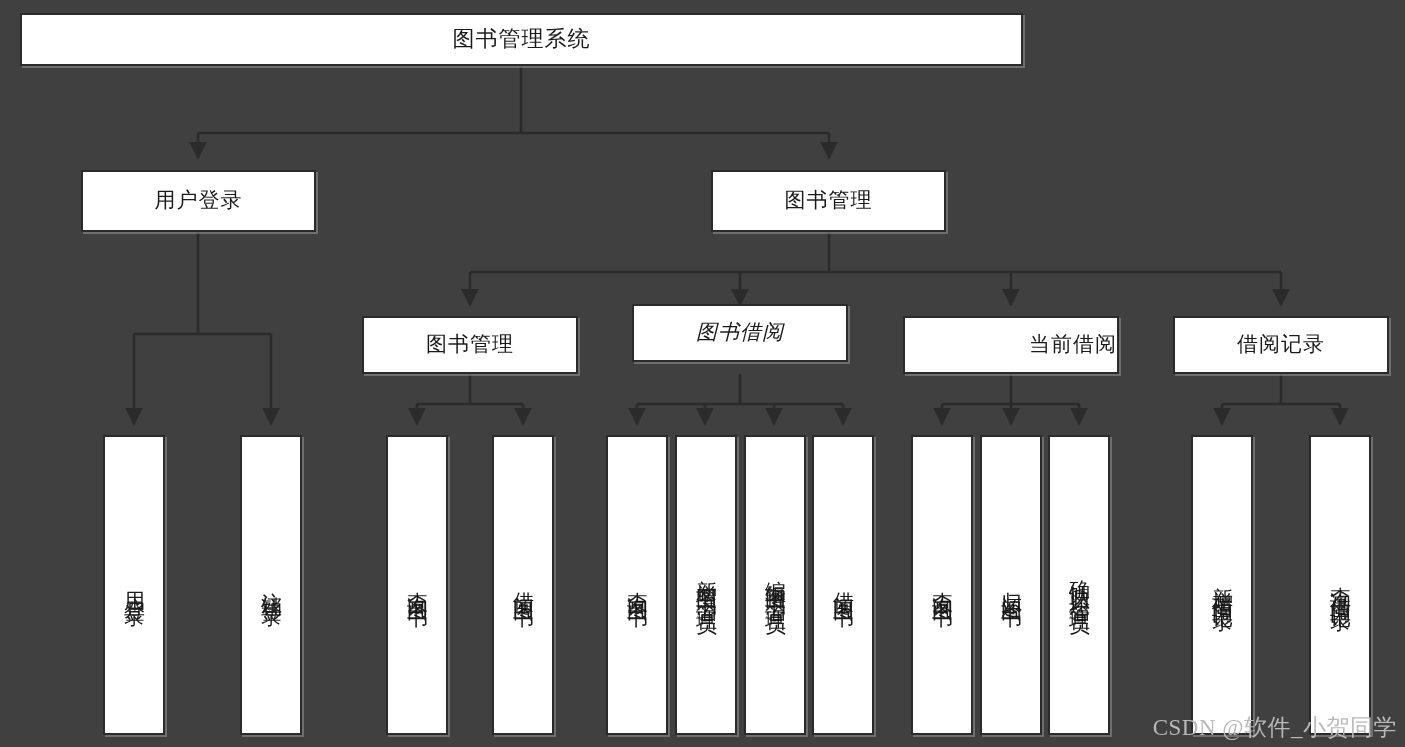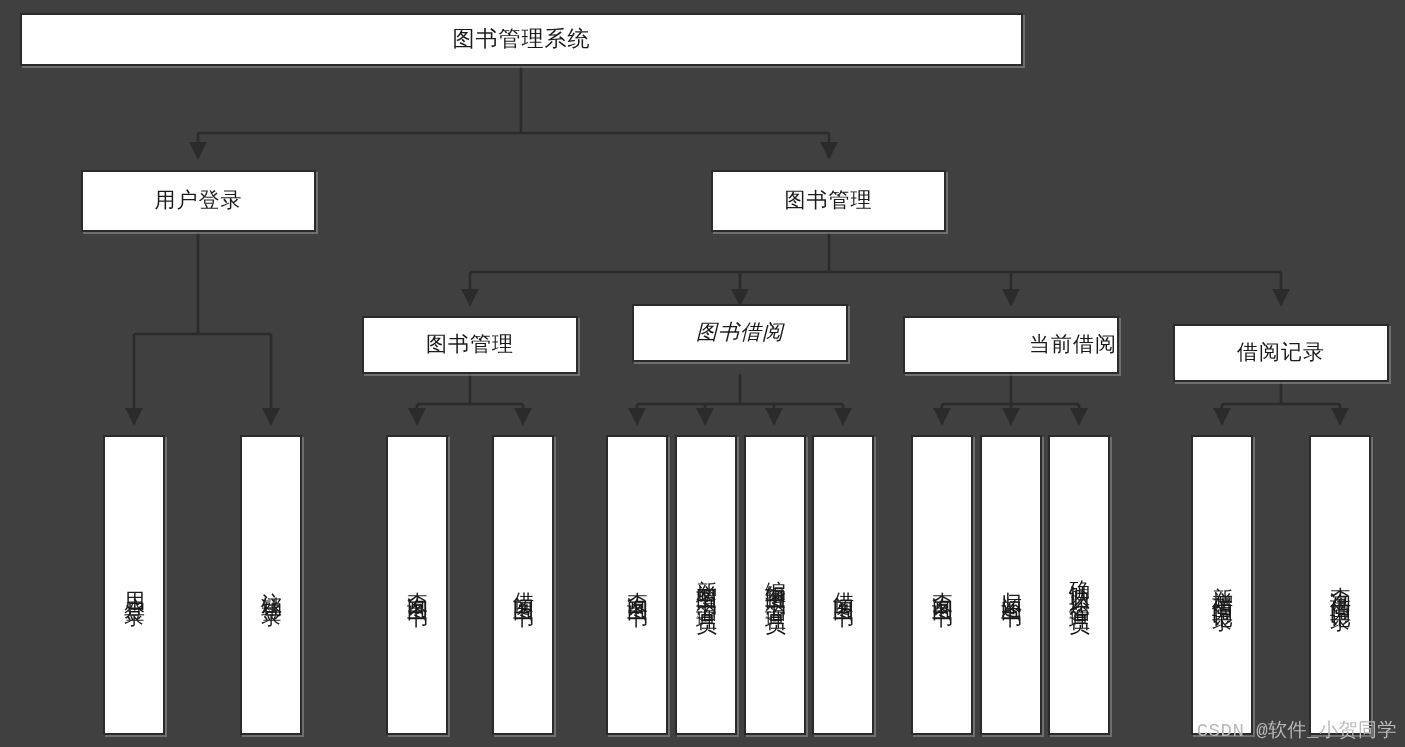--- a/index.html
+++ b/index.html
@@ -60,26 +60,26 @@
   }
   .node-leaf .vlabel {
     writing-mode: vertical-rl;
     text-orientation: upright;
     display: block;
   }
   .watermark {
     position: absolute;
     right: 8px;
     bottom: 4px;
-    font-size: 19px;
+    font-size: 23px;
     color: #b9b9b9;
     letter-spacing: 0.5px;
     white-space: nowrap;
     z-index: 5;
-    font-family: Liberation Mono, monospace;
+    font-family: Liberation Serif, serif;
   }
 </style>
 </head>
 <body>
 
 <div id="diagram-root">
 
   <svg class="edges" viewBox="0 0 1405 747" xmlns="http://www.w3.org/2000/svg">
     <defs>
       <marker id="arrow" viewBox="0 0 10 10" refX="9" refY="5" markerWidth="7" markerHeight="7" orient="auto-start-reverse">
@@ -143,21 +143,21 @@
 
   <div class="node node-h" style="left:362px; top:316px; width:216px; height:58px;">
     <span>图书管理</span>
   </div>
   <div class="node node-h" style="left:632px; top:304px; width:216px; height:58px;font-style:italic;">
     <span>图书借阅</span>
   </div>
   <div class="node node-h" style="left:903px; top:316px; width:216px; height:58px;justify-content:flex-end;">
     <span>当前借阅</span>
   </div>
-  <div class="node node-h" style="left:1173px; top:316px; width:216px; height:58px;margin-top:8px;">
+  <div class="node node-h" style="left:1173px; top:316px; width:216px; height:58px;">
     <span>借阅记录</span>
   </div>
 
   <div class="node node-leaf" style="left:103px; top:435px; width:62px; height:300px;">
     <span class="vlabel">用户登录</span>
   </div>
   <div class="node node-leaf" style="left:240px; top:435px; width:62px; height:300px;">
     <span class="vlabel">注销登录</span>
   </div>
 

